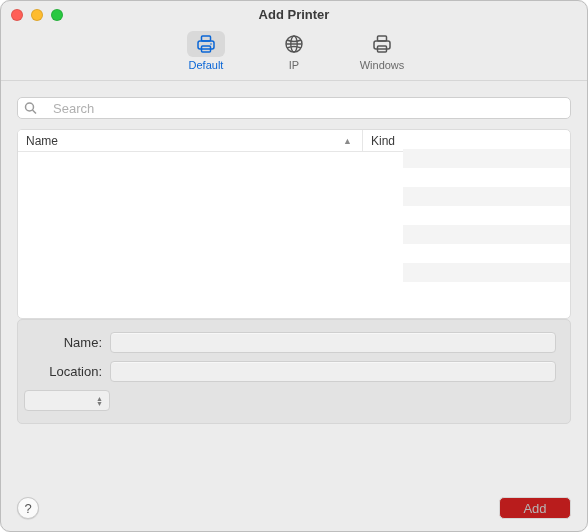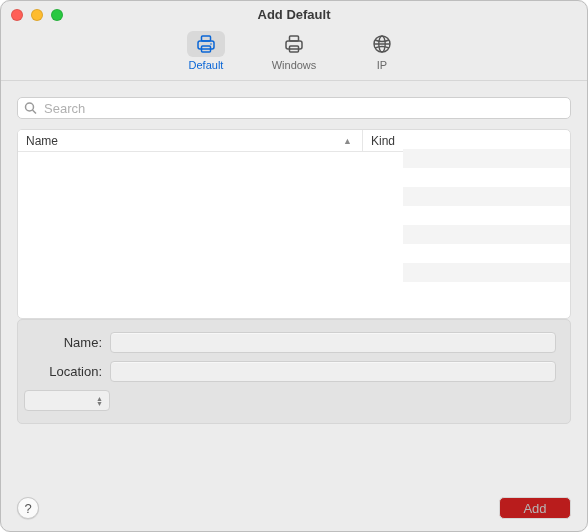--- a/index.html
+++ b/index.html
@@ -65,21 +65,21 @@
   }
   .searchwrap svg {
     position: absolute; left: 7px; top: 50%; transform: translateY(-50%);
     stroke: #9a9a9a;
   }
   input.search {
     width: 100%; height: 22px;
     border: 1px solid #cfcfcf;
     border-radius: 5px;
     background: #fff;
-    padding-left: 26px;
+    padding-left: 35px;
     font-size: 13px;
     outline: none;
   }
   input.search::placeholder { color: #b0b0b0; }
 
   .listbox {
     border: 1px solid #dcdcdc;
     border-radius: 5px;
     overflow: hidden;
     background: #fff;
@@ -171,56 +171,56 @@
 <body>
 
 <div class="window">
 
   <div class="titlebar">
     <div class="traffic">
       <div class="tl red"></div>
       <div class="tl yellow"></div>
       <div class="tl green"></div>
     </div>
-    <div class="title">Add Default</div>
+    <div class="title">Add Printer</div>
   </div>
 
   <div class="toolbar">
     <div class="tb-item selected">
       <div class="tb-iconwrap">
         <svg width="22" height="20" viewBox="0 0 22 20" stroke-width="1.5">
           <rect x="3" y="7" width="16" height="8" rx="2"></rect>
           <rect x="6.5" y="2" width="9" height="5" rx="1"></rect>
           <rect x="6.5" y="12" width="9" height="6" rx="1"></rect>
           <circle cx="16" cy="10" r="0.8" fill="#0a66d6" stroke="none"></circle>
         </svg>
       </div>
       <span class="tb-label">Default</span>
     </div>
     <div class="tb-item">
       <div class="tb-iconwrap">
-        <svg width="22" height="20" viewBox="0 0 22 20" stroke-width="1.5">
-          <rect x="3" y="7" width="16" height="8" rx="2"></rect>
-          <rect x="6.5" y="2" width="9" height="5" rx="1"></rect>
-          <rect x="6.5" y="12" width="9" height="6" rx="1"></rect>
-        </svg>
-      </div>
-      <span class="tb-label">Windows</span>
-    </div>
-    <div class="tb-item">
-      <div class="tb-iconwrap">
         <svg width="20" height="20" viewBox="0 0 20 20" stroke-width="1.4">
           <circle cx="10" cy="10" r="8"></circle>
           <ellipse cx="10" cy="10" rx="3.2" ry="8"></ellipse>
           <line x1="2" y1="10" x2="18" y2="10"></line>
           <path d="M3 6 Q10 9 17 6" fill="none"></path>
           <path d="M3 14 Q10 11 17 14" fill="none"></path>
         </svg>
       </div>
       <span class="tb-label">IP</span>
+    </div>
+    <div class="tb-item">
+      <div class="tb-iconwrap">
+        <svg width="22" height="20" viewBox="0 0 22 20" stroke-width="1.5">
+          <rect x="3" y="7" width="16" height="8" rx="2"></rect>
+          <rect x="6.5" y="2" width="9" height="5" rx="1"></rect>
+          <rect x="6.5" y="12" width="9" height="6" rx="1"></rect>
+        </svg>
+      </div>
+      <span class="tb-label">Windows</span>
     </div>
   </div>
 
   <div class="content">
 
     <div class="searchwrap">
       <svg width="13" height="13" viewBox="0 0 13 13" stroke-width="1.5">
         <circle cx="5.5" cy="5.5" r="4" fill="none"></circle>
         <line x1="8.5" y1="8.5" x2="12" y2="12"></line>
       </svg>

